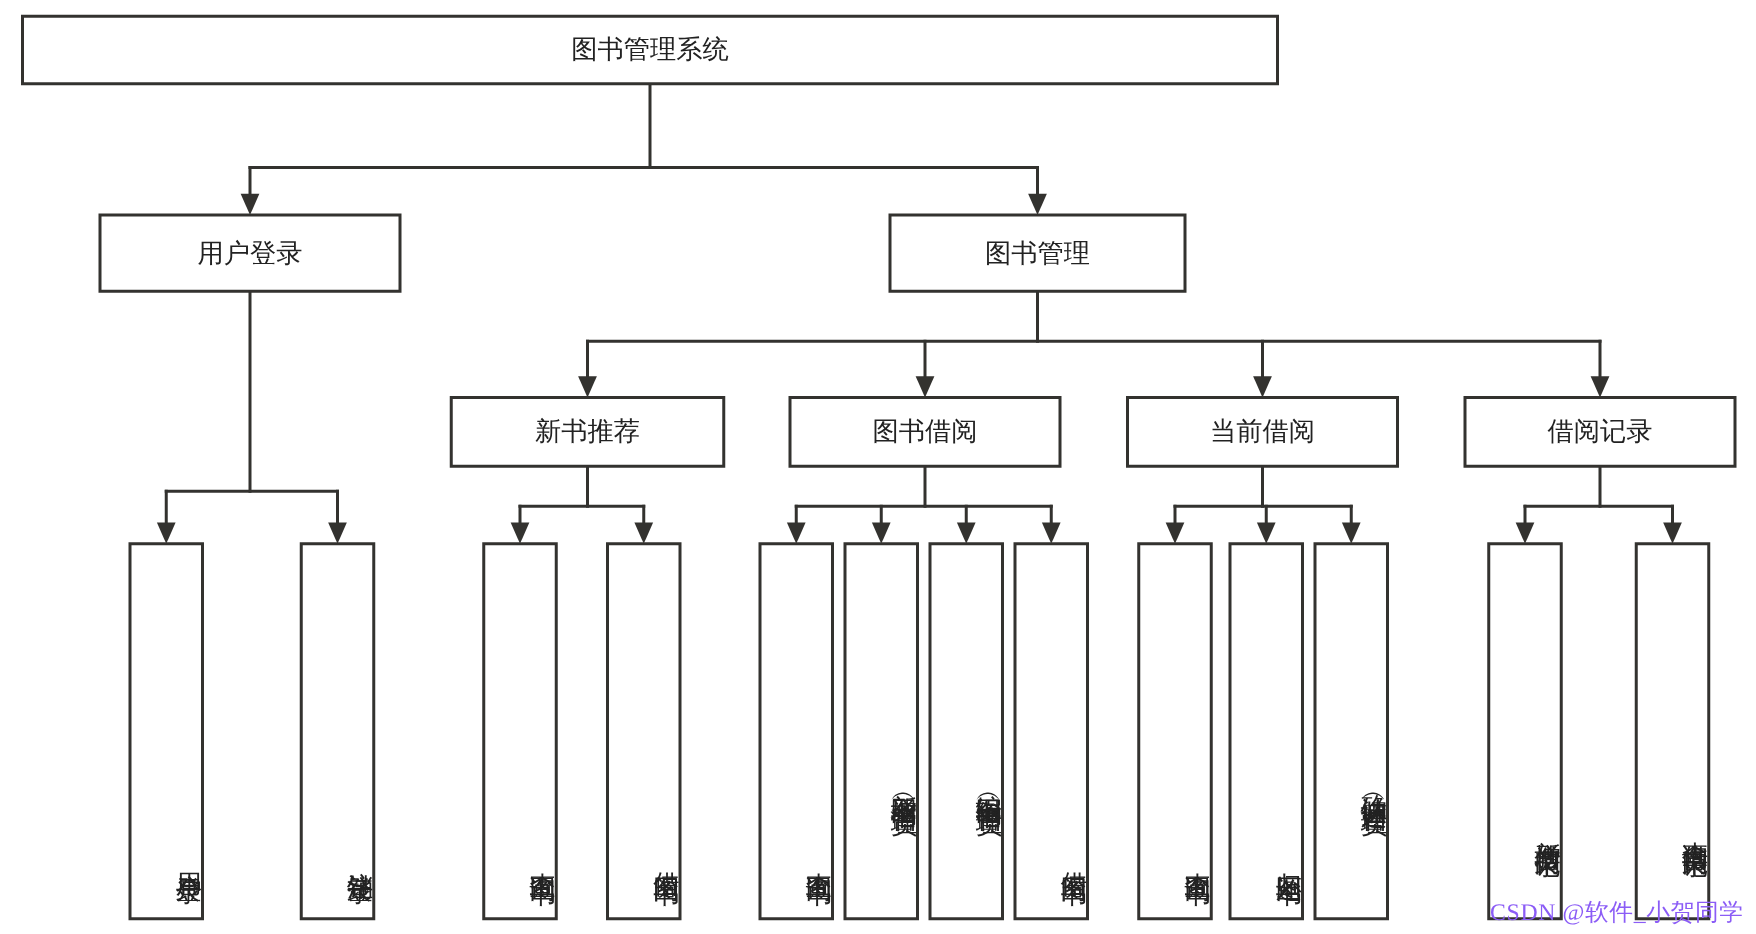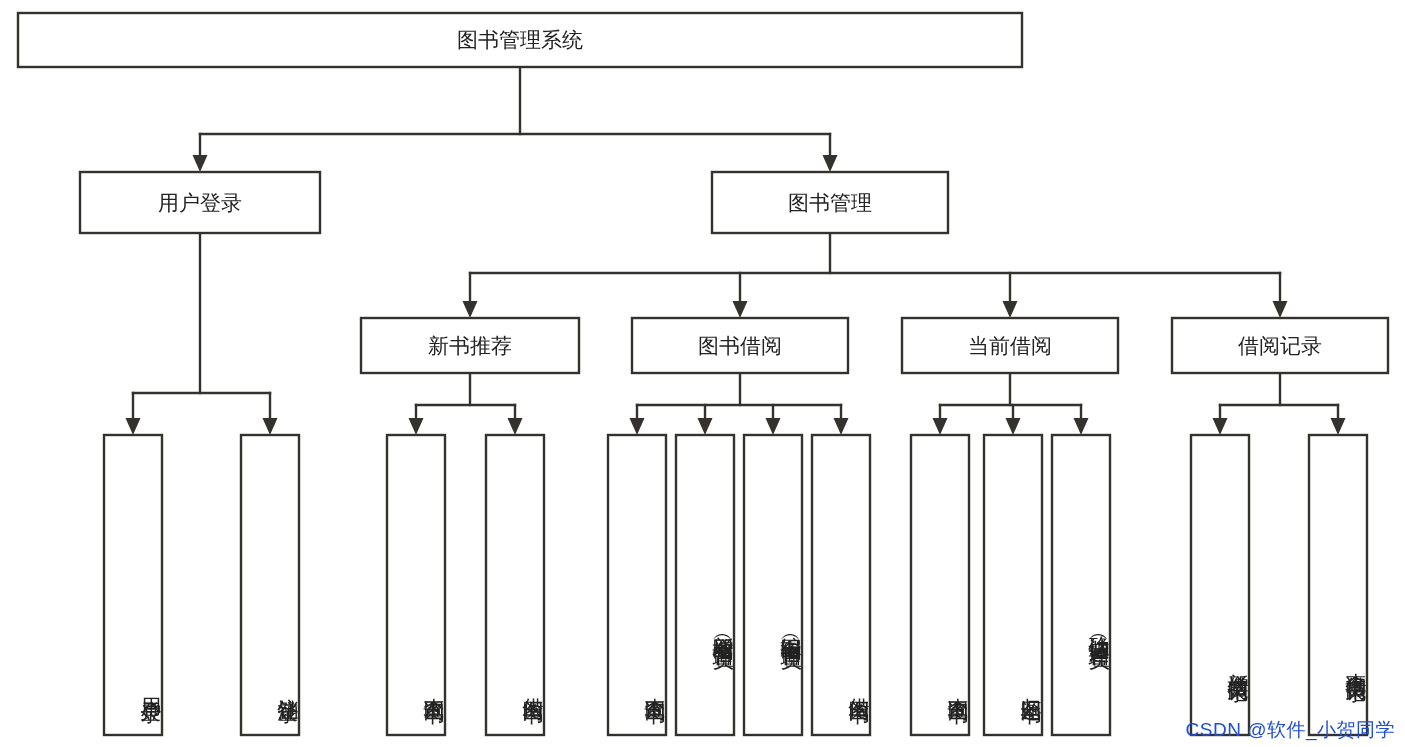--- a/index.html
+++ b/index.html
@@ -60,23 +60,23 @@
     display: flex;
     align-items: flex-start;
     justify-content: center;
     pointer-events: none;
     user-select: none;
   }
   .watermark {
     position: absolute;
     right: 10px;
     bottom: 4px;
-    font-family: Liberation Sans, sans-serif;
+    font-family: Liberation Serif, serif;
     font-size: 19px;
-    color: #1d4ed8;
+    color: #8b5cf6;
     white-space: nowrap;
     letter-spacing: 0.5px;
   }
 </style>
 </head>
 <body>
 
 <div id="canvas">
   <svg id="tree" viewBox="0 0 1405 747">
     <g id="connectors-layer">

